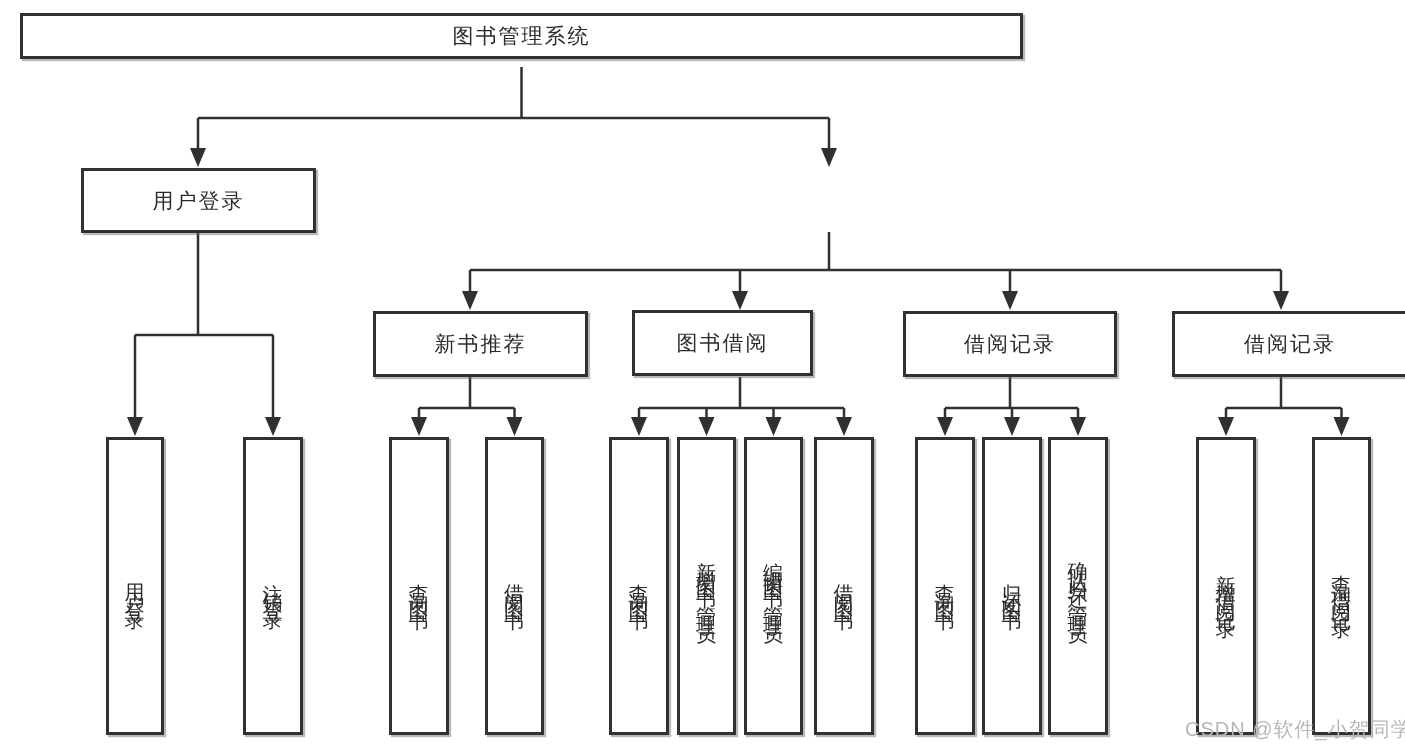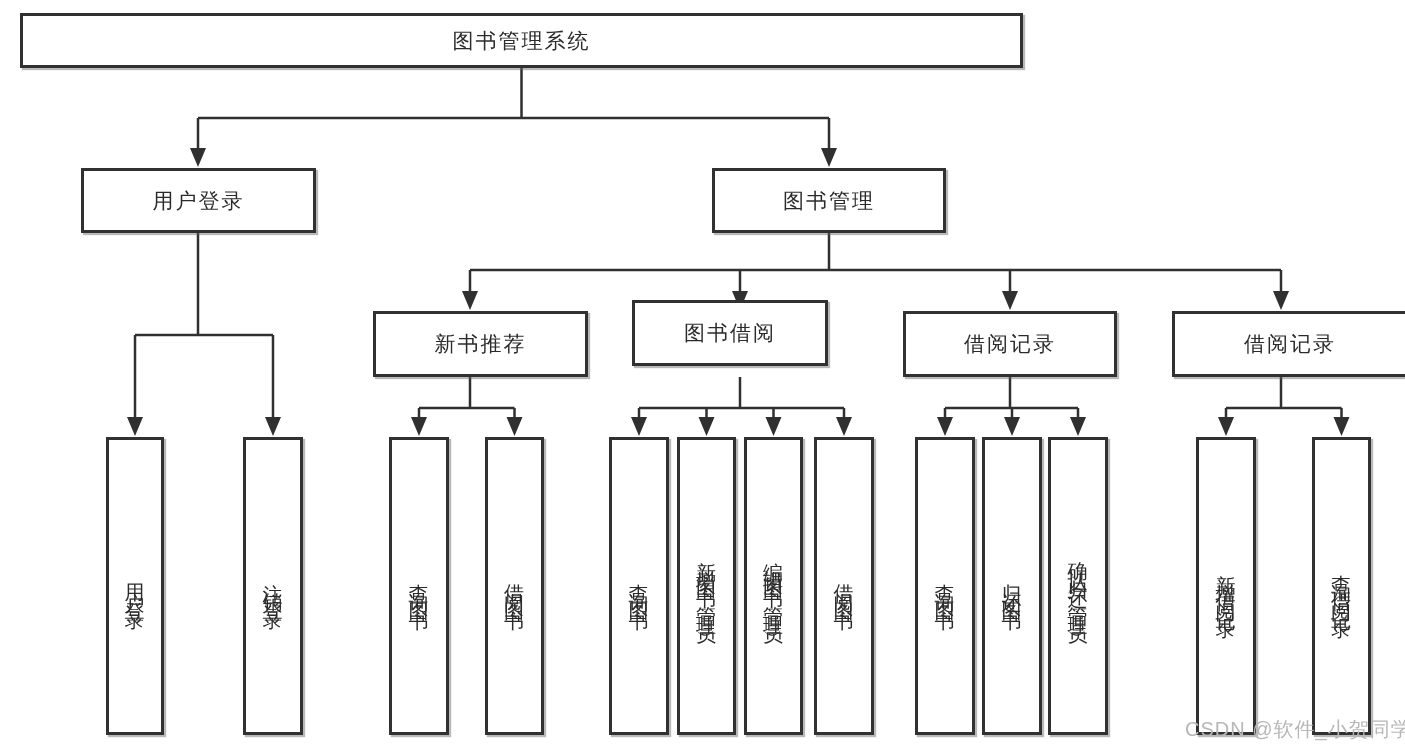--- a/index.html
+++ b/index.html
@@ -13,25 +13,25 @@
     border:3px solid #313131;box-shadow:2px 2px 1px rgba(100,100,100,.45);
     display:flex;align-items:center;justify-content:center;
     color:#2b2b2b;font-size:21px;letter-spacing:2px;text-align:center;
     white-space:nowrap;z-index:2;
   }
   .v{
     writing-mode:vertical-rl;text-orientation:mixed;
     font-size:20px;letter-spacing:9px;line-height:1.1;white-space:normal;
   }
   
-  #b-root{left:20px;top:13px;width:1003px;height:55px}
+  #b-root{left:20px;top:13px;width:1003px;height:46px}
   #b-login{left:81px;top:168px;width:235px;height:65px}
   #b-mgmt{left:712px;top:168px;width:234px;height:65px}
   #b-nb{left:373px;top:311px;width:215px;height:66px}
-  #b-bw{left:632px;top:300px;width:196px;height:66px}
+  #b-bw{left:632px;top:310px;width:181px;height:66px}
   #b-cu{left:903px;top:311px;width:214px;height:66px}
   #b-rc{left:1172px;top:311px;width:236px;height:66px}
   #b-l1{left:106px;top:437px;width:58px;height:298px}
   #b-l2{left:243px;top:437px;width:60px;height:298px}
   #b-nb1{left:389px;top:437px;width:60px;height:298px}
   #b-nb2{left:485px;top:437px;width:59px;height:298px}
   #b-bw1{left:609px;top:437px;width:60px;height:298px}
   #b-bw2{left:677px;top:437px;width:59px;height:298px}
   #b-bw3{left:744px;top:437px;width:59px;height:298px}
   #b-bw4{left:814px;top:437px;width:60px;height:298px}
@@ -66,21 +66,20 @@
              M631 417 L647 417 L639 436 Z  M698.5 417 L714.5 417 L706.5 436 Z
              M765.5 417 L781.5 417 L773.5 436 Z  M836 417 L852 417 L844 436 Z
              M937 417 L953 417 L945 436 Z  M1004 417 L1020 417 L1012 436 Z
              M1070 417 L1086 417 L1078 436 Z
              M1218 417 L1234 417 L1226 436 Z  M1333.5 417 L1349.5 417 L1341.5 436 Z"></path>
   </svg>
 
   <div class="n" id="b-root">图书管理系统</div>
 
   <div class="n" id="b-login">用户登录</div>
-  <div class="n" id="b-mgmt">图书管理</div>
 
   <div class="n" id="b-nb">新书推荐</div>
   <div class="n" id="b-bw">图书借阅</div>
   <div class="n" id="b-cu">借阅记录</div>
   <div class="n" id="b-rc">借阅记录</div>
 
   <div class="n v" id="b-l1">用户登录</div>
   <div class="n v" id="b-l2">注销登录</div>
 
   <div class="n v" id="b-nb1">查询图书</div>

